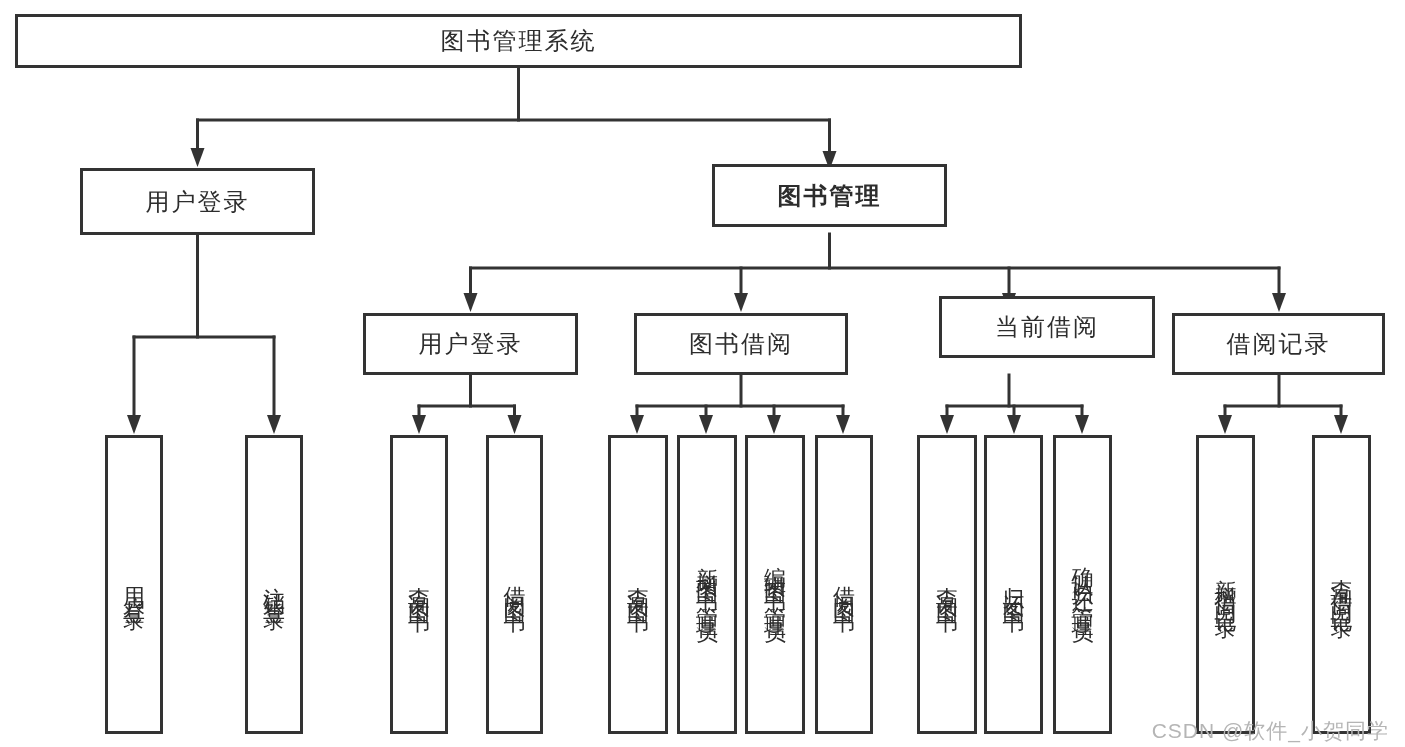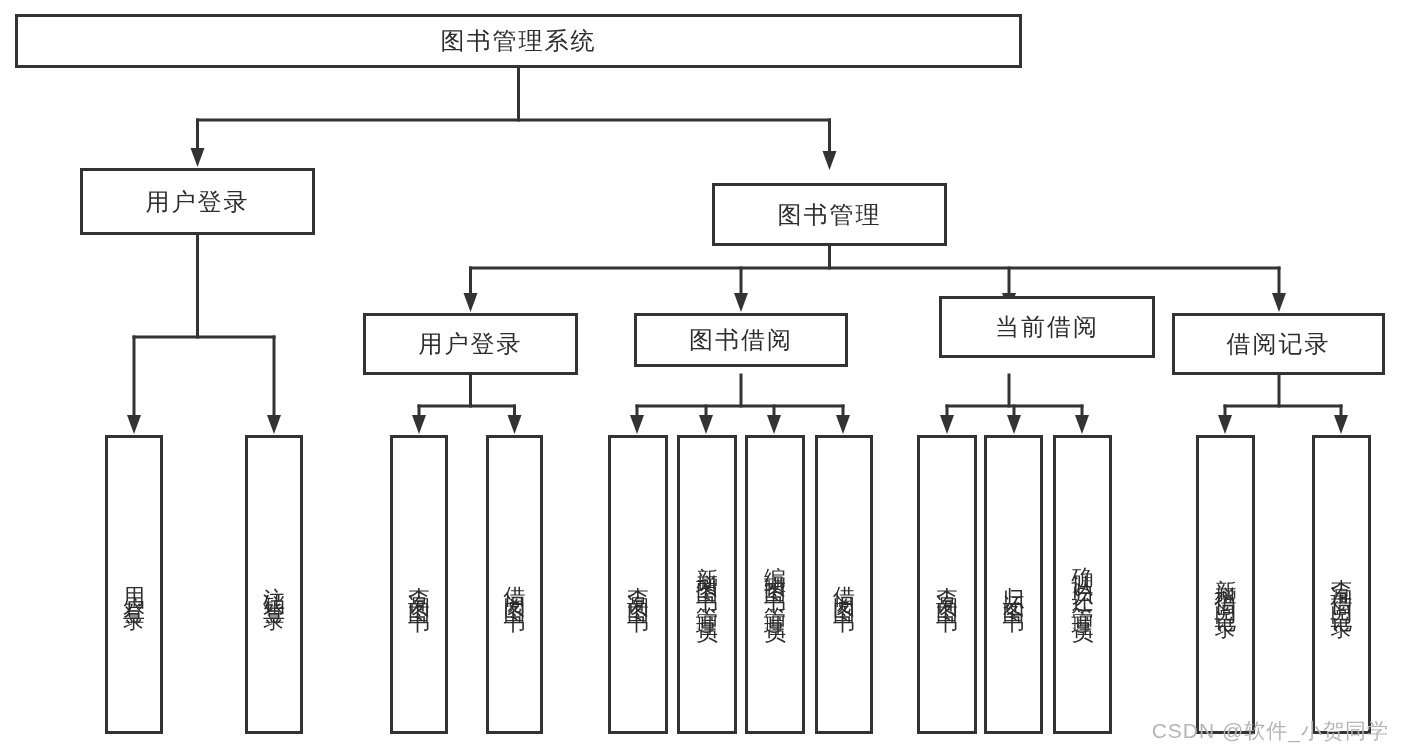--- a/index.html
+++ b/index.html
@@ -126,28 +126,28 @@
     </g>
   </svg>
 
   <div class="box h" style="left:15px; top:14px; width:1007px; height:54px;">
     <span>图书管理系统</span>
   </div>
 
   <div class="box h" style="left:80px; top:168px; width:235px; height:67px;">
     <span>用户登录</span>
   </div>
-  <div class="box h" style="left:712px; top:183px; width:235px; height:63px;">
+  <div class="box h" style="left:712px; top:164px; width:235px; height:63px;font-weight:bold;">
     <span>图书管理</span>
   </div>
 
   <div class="box h" style="left:363px; top:313px; width:215px; height:62px;">
     <span>用户登录</span>
   </div>
-  <div class="box h" style="left:634px; top:313px; width:214px; height:54px;">
+  <div class="box h" style="left:634px; top:313px; width:214px; height:62px;">
     <span>图书借阅</span>
   </div>
   <div class="box h" style="left:901px; top:296px; width:216px; height:62px;margin-left:38px;">
     <span>当前借阅</span>
   </div>
   <div class="box h" style="left:1172px; top:313px; width:213px; height:62px;">
     <span>借阅记录</span>
   </div>
 
   <div class="box v" style="left:105px; top:435px; width:58px; height:299px;">

